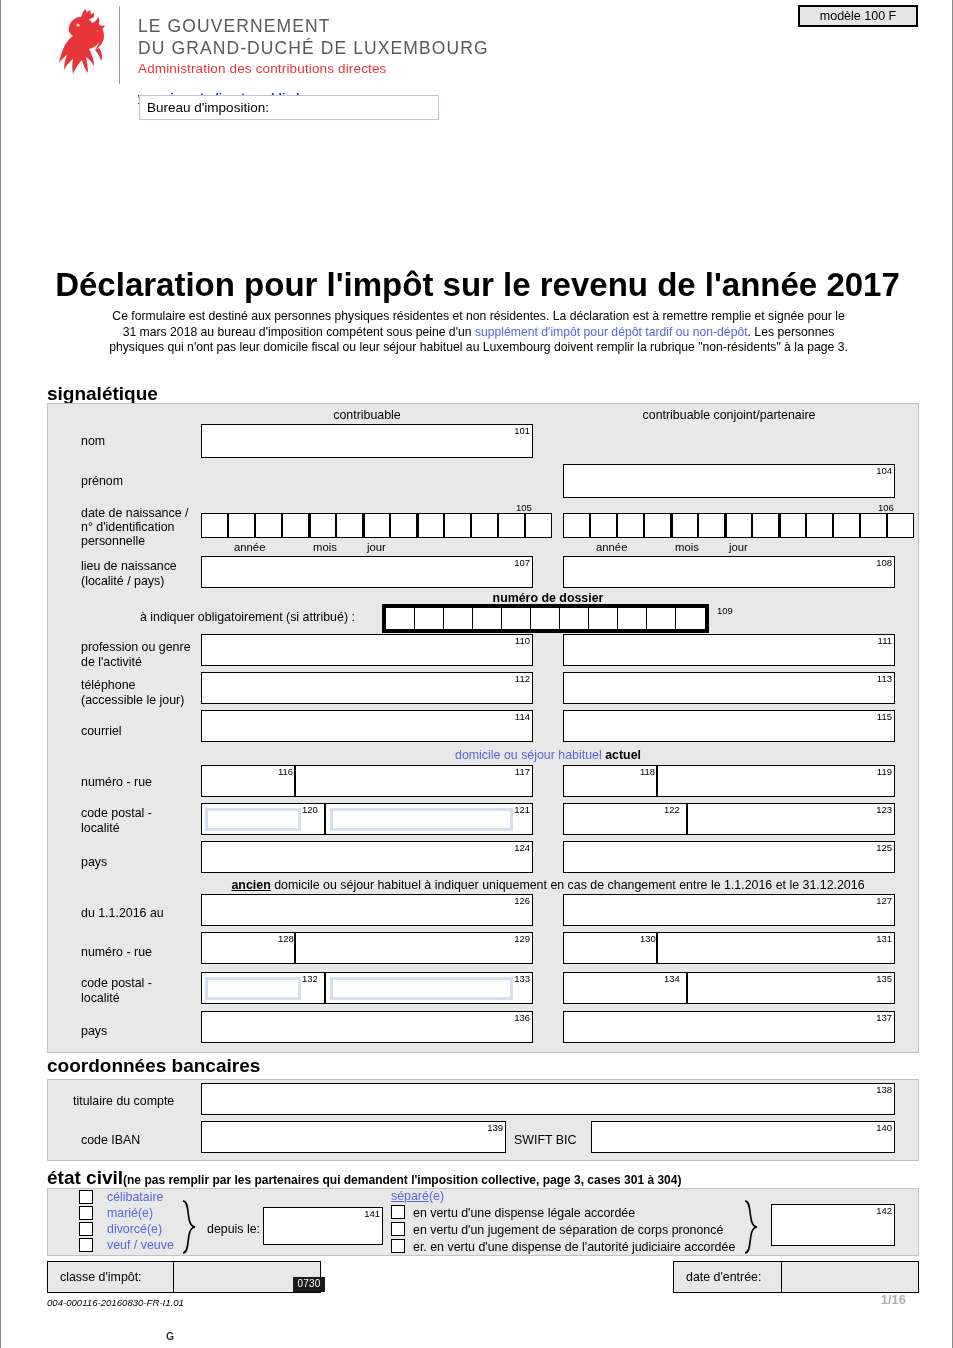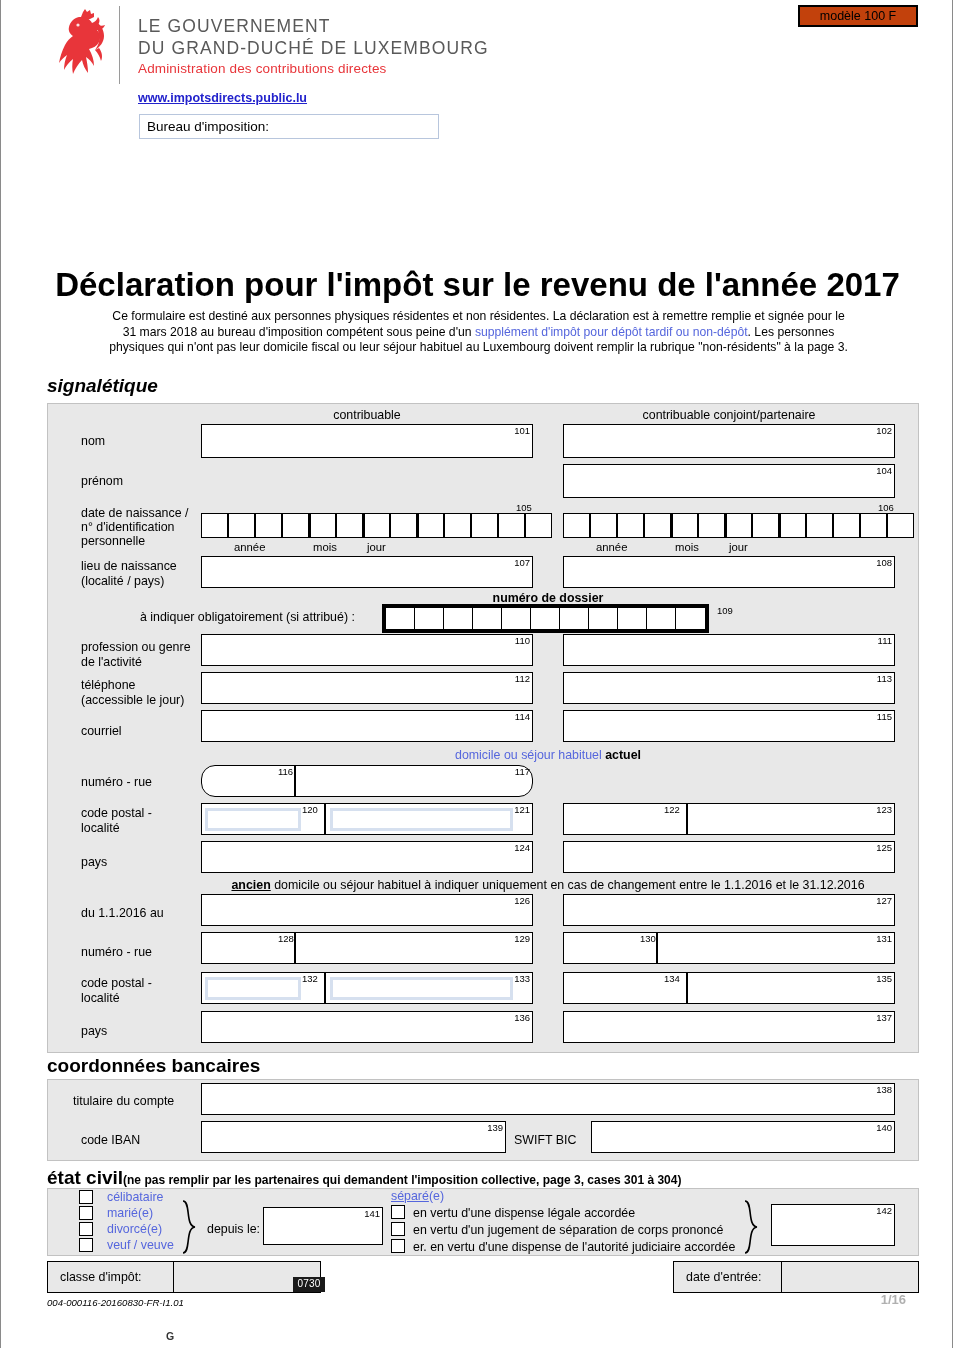--- a/index.html
+++ b/index.html
@@ -35,32 +35,32 @@
   .gov-line3 {
     position: absolute; left: 137px; top: 61px;
     color: #e8353a; font-size: 13.5px; letter-spacing: 0.15px; white-space: nowrap;
   }
   .site-link {
     position: absolute; left: 137px; top: 91px;
     color: #2222cc; font-size: 12.5px; font-weight: bold;
     text-decoration: underline; white-space: nowrap;
   }
   .bureau-box {
-    position: absolute; left: 138px; top: 114px;
+    position: absolute; left: 138px; top: 95px;
     width: 300px; height: 25px;
     border: 1px solid #b8c6dd; background: #ffffff;
   }
   .bureau-box .lbl {
     position: absolute; left: 7px; top: 4px;
     font-size: 13.5px; color: #000;
   }
   .modele-box {
     position: absolute; left: 797px; top: 5px;
     width: 120px; height: 22px;
-    border: 2px solid #000; background: #c2410c;
+    border: 2px solid #000; background: #e5e5e5;
     text-align: center; line-height: 18px;
     font-size: 12.5px; color: #000;
   }
 
   
   .title {
     position: absolute; left: 0; top: 266px; width: 953px;
     text-align: center;
     font-size: 33px; font-weight: bold; color: #000;
   }
@@ -218,33 +218,30 @@
   </div>
 
   <div class="title">Déclaration pour l'impôt   sur le revenu de l'année 2017</div>
 
   <div class="intro">
     <span>Ce formulaire est destiné aux personnes physiques résidentes et non résidentes. La déclaration est  à remettre remplie et signée pour le</span><br>
     <span>31 mars 2018 au bureau d'imposition compétent sous peine d'un </span><span class="blue">supplément d'impôt pour dépôt tardif ou non-dépôt</span><span>. Les personnes</span><br>
     <span>physiques qui n'ont pas leur domicile fiscal ou leur séjour habituel au Luxembourg doivent remplir la rubrique "non-résidents" à la page 3.</span>
   </div>
 
-  <div class="sec-title" style="left:46px; top:375px;font-style:italic;">signalétique</div>
+  <div class="sec-title" style="left:46px; top:383px;">signalétique</div>
 
   <div class="panel" style="left:46px; top:403px; width:872px; height:650px;"></div>
 
   <div class="tx c" style="left:200px; top:408px; width:332px;">contribuable</div>
   <div class="tx c" style="left:562px; top:408px; width:332px;">contribuable conjoint/partenaire</div>
 
   <div class="tx" style="left:80px; top:434px;">nom</div>
   <div class="fld" style="left:200px; top:424px; width:332px; height:34px;">
       <span class="num">101</span>
-    </div>
-  <div class="fld" style="left:562px; top:424px; width:332px; height:34px;">
-      <span class="num">102</span>
     </div>
 
   <div class="tx" style="left:80px; top:474px;">prénom</div>
   <div class="fld" style="left:562px; top:464px; width:332px; height:34px;">
       <span class="num">104</span>
     </div>
 
   <div class="tx" style="left:80px; top:506px;">date de naissance /</div>
   <div class="tx" style="left:80px; top:520px;">n° d'identification</div>
   <div class="tx" style="left:80px; top:534px;">personnelle</div>
@@ -342,23 +339,28 @@
     </div>
   <div class="fld" style="left:562px; top:710px; width:332px; height:32px;">
       <span class="num">115</span>
     </div>
 
   <div class="tx blue c" style="left:200px; top:748px; width:694px;">
     <span>domicile ou séjour habituel </span><span style="color:#000; font-weight:bold; text-align:center;">actuel</span>
   </div>
 
   <div class="tx" style="left:80px; top:775px;">numéro - rue</div>
-  <div class="fld" style="left:200px; top:765px; width:332px; height:32px;border-radius:14px;">
+  <div class="fld" style="left:200px; top:765px; width:332px; height:32px;">
     <span class="numL" style="left:76px;">116</span>
     <span class="num">117</span>
+    <span class="vdiv" style="left:92px; top:0; height:100%;"></span>
+  </div>
+  <div class="fld" style="left:562px; top:765px; width:332px; height:32px;">
+    <span class="numL" style="left:76px;">118</span>
+    <span class="num">119</span>
     <span class="vdiv" style="left:92px; top:0; height:100%;"></span>
   </div>
 
   <div class="tx" style="left:80px; top:806px;">code postal -</div>
   <div class="tx" style="left:80px; top:821px;">localité</div>
   <div class="fld" style="left:200px; top:803px; width:332px; height:32px;">
     <span class="numL" style="left:100px;">120</span>
     <span class="num">121</span>
     <span class="vdiv" style="left:122px; top:0; height:100%;"></span>
     <span class="inset" style="left:3px; top:4px; width:96px; height:23px;"></span>

